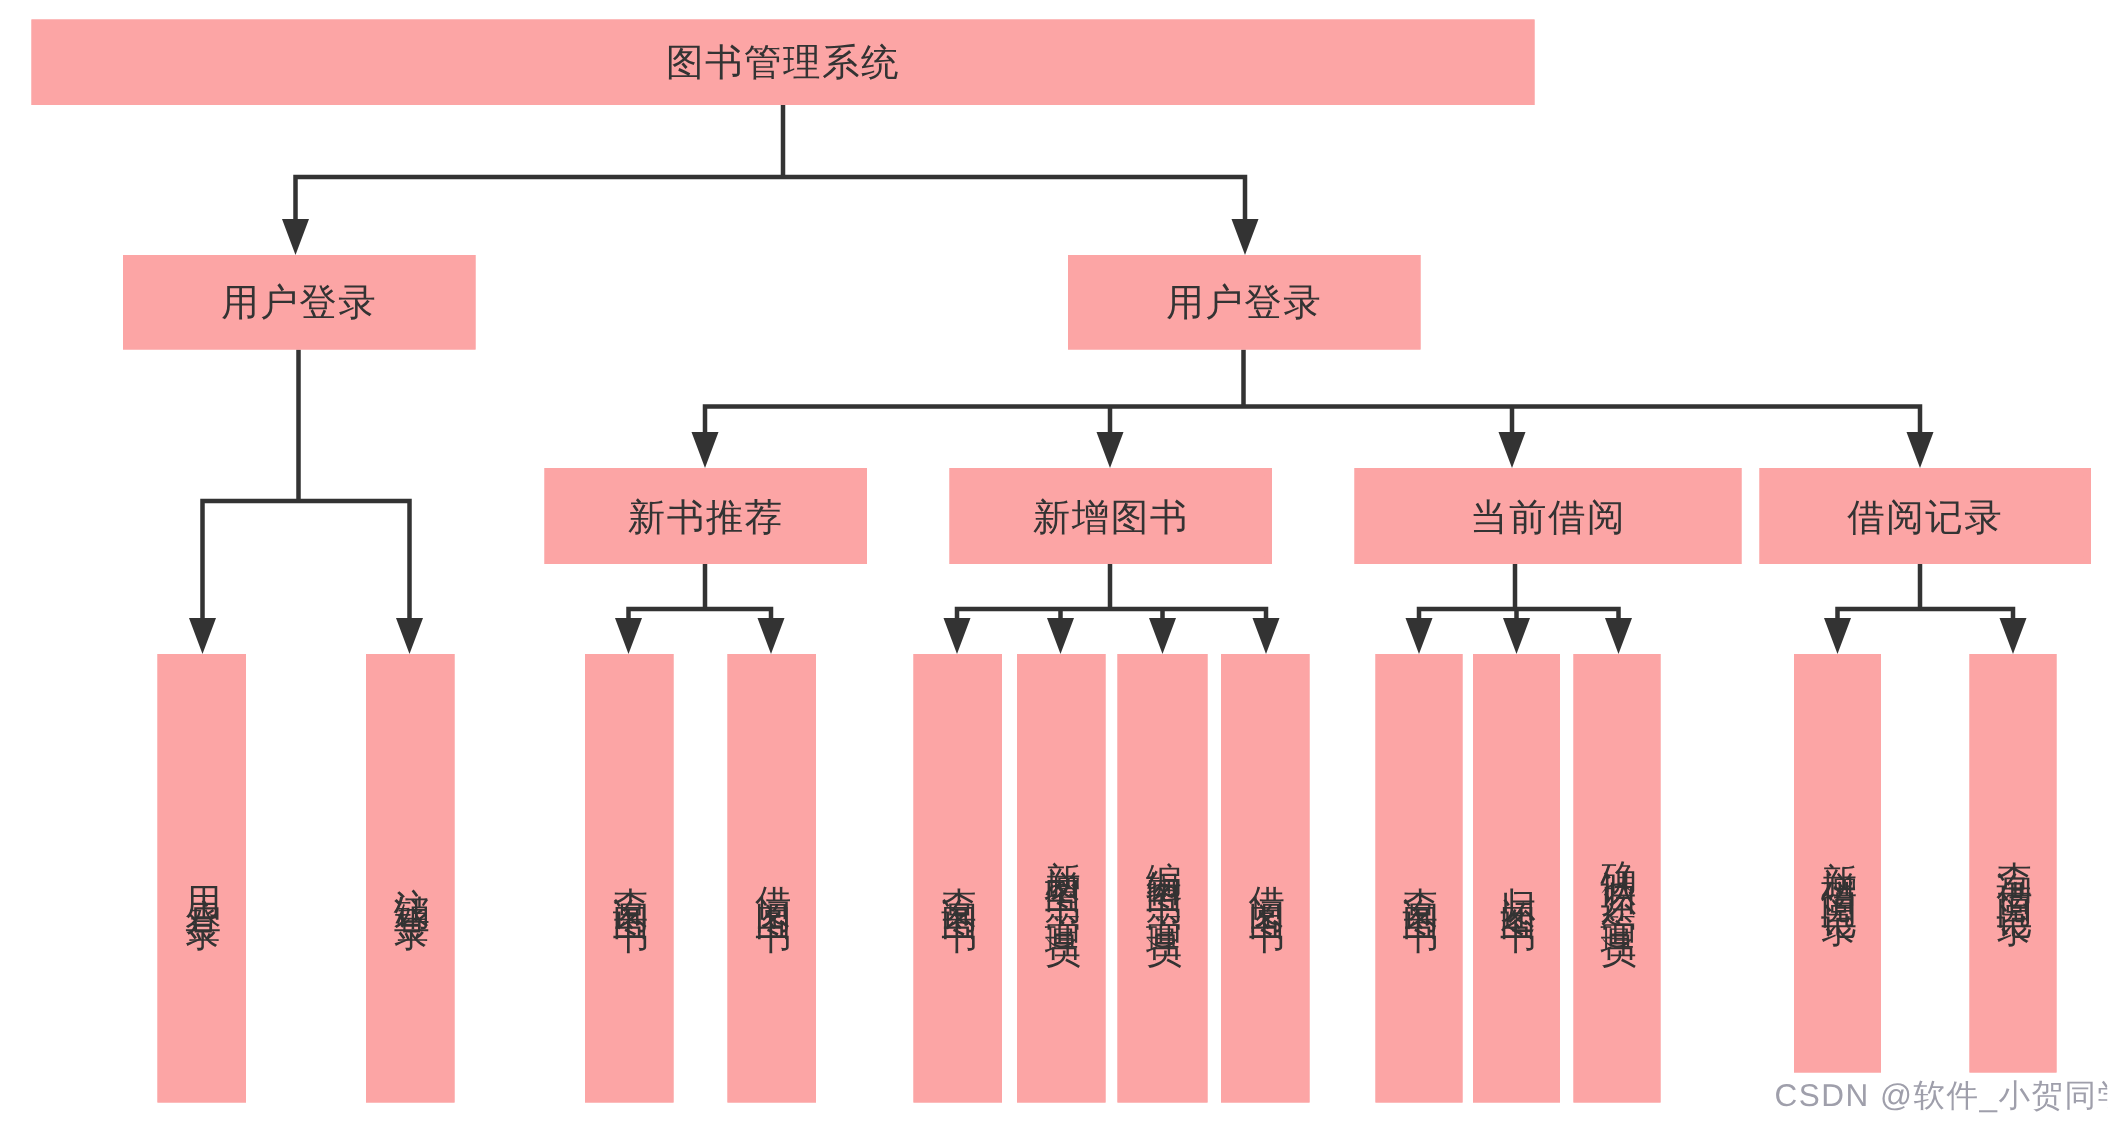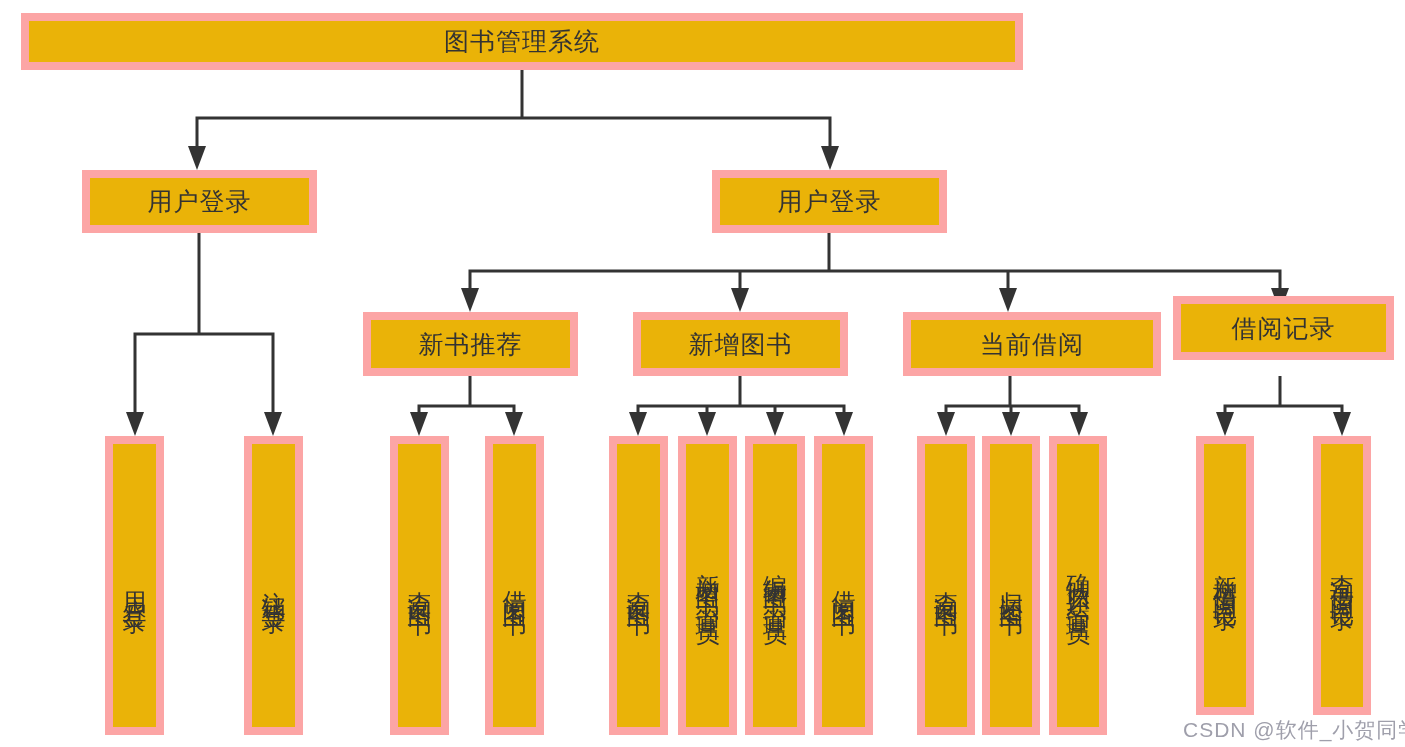--- a/index.html
+++ b/index.html
@@ -2,21 +2,21 @@
 <html><head>
 <meta charset="utf-8">
 <style>
   html,body{margin:0;padding:0;background:#ffffff;}
   .stage{
     position:relative;width:1405px;height:747px;background:#ffffff;
     font-family:"Liberation Sans","DejaVu Sans",sans-serif;color:#333333;overflow:hidden;
   }
   .wires{position:absolute;left:0;top:0;width:1405px;height:747px;}
   .node{
-    position:absolute;box-sizing:border-box;border:8px solid #fca5a5;background:#eab308;
+    position:absolute;box-sizing:border-box;border:5px solid #fca5a5;background:#fca5a5;
     display:flex;align-items:center;justify-content:center;
     font-size:25px;letter-spacing:1px;color:#333333;white-space:nowrap;
   }
   .leaf{
     writing-mode:vertical-rl;text-orientation:mixed;
     font-size:24px;letter-spacing:7px;line-height:1;
   }
   .watermark{
     position:absolute;left:1183px;top:716px;
     font-size:21px;color:#9f9fab;letter-spacing:1px;white-space:nowrap;
@@ -62,21 +62,21 @@
   </svg>
 
   <div class="node" style="left:21px;top:13px;width:1002px;height:57px;">图书管理系统</div>
 
   <div class="node" style="left:82px;top:170px;width:235px;height:63px;">用户登录</div>
   <div class="node" style="left:712px;top:170px;width:235px;height:63px;">用户登录</div>
 
   <div class="node" style="left:363px;top:312px;width:215px;height:64px;">新书推荐</div>
   <div class="node" style="left:633px;top:312px;width:215px;height:64px;">新增图书</div>
   <div class="node" style="left:903px;top:312px;width:258px;height:64px;">当前借阅</div>
-  <div class="node" style="left:1173px;top:296px;width:221px;height:64px;">借阅记录</div>
+  <div class="node" style="left:1173px;top:312px;width:221px;height:64px;">借阅记录</div>
 
   <div class="node leaf" style="left:105px;top:436px;width:59px;height:299px;">用户登录</div>
   <div class="node leaf" style="left:244px;top:436px;width:59px;height:299px;">注销登录</div>
 
   <div class="node leaf" style="left:390px;top:436px;width:59px;height:299px;">查询图书</div>
   <div class="node leaf" style="left:485px;top:436px;width:59px;height:299px;">借阅图书</div>
 
   <div class="node leaf" style="left:609px;top:436px;width:59px;height:299px;">查询图书</div>
   <div class="node leaf" style="left:678px;top:436px;width:59px;height:299px;">新增图书（管理员）</div>
   <div class="node leaf" style="left:745px;top:436px;width:60px;height:299px;">编辑图书（管理员）</div>

